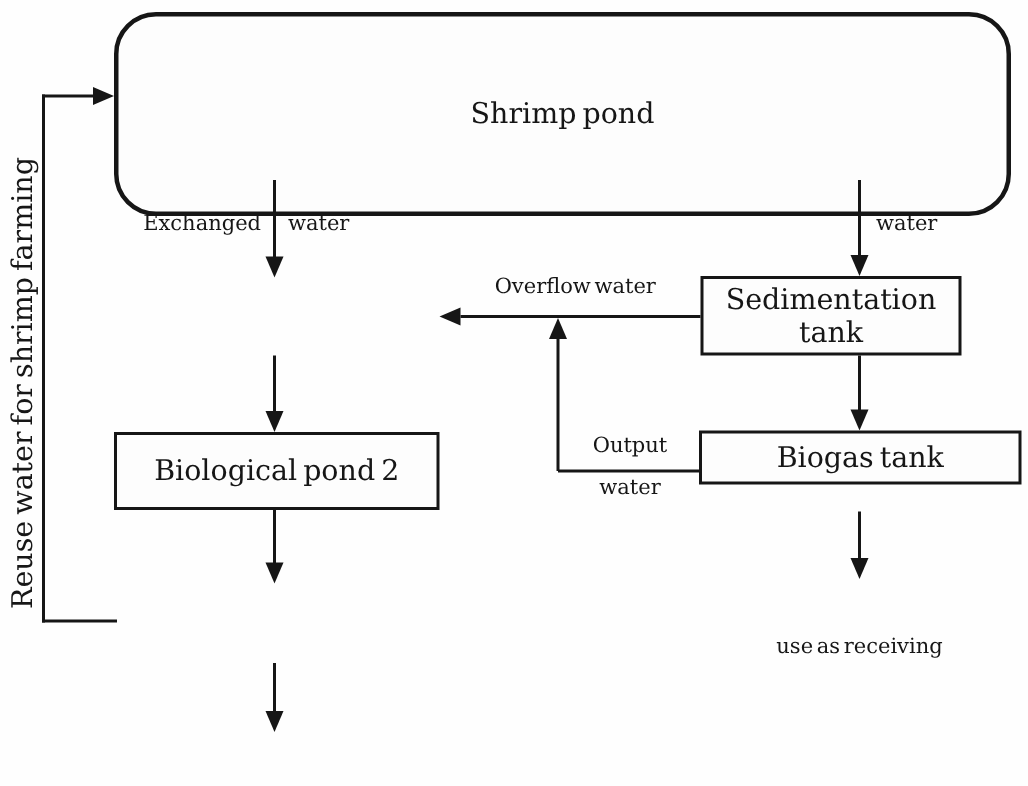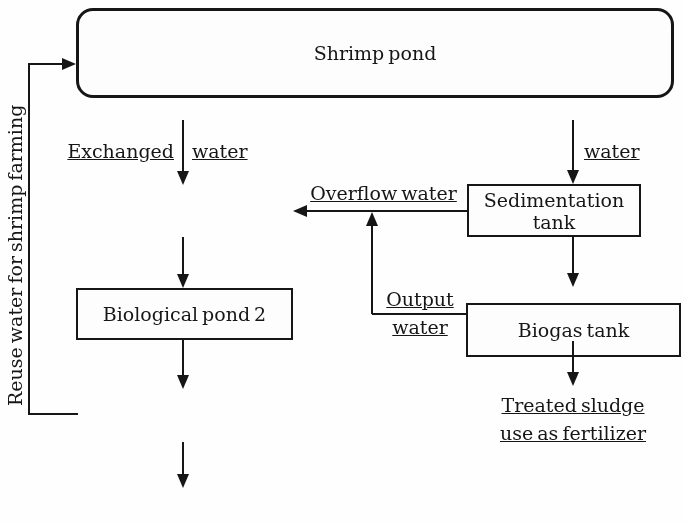--- a/index.html
+++ b/index.html
@@ -29,25 +29,24 @@
     border-radius: 28px;
   }
   .hline, .vline { position: absolute; background: #161616; }
   .ah { position: absolute; width: 0; height: 0; }
   .ah-down  { border-left: 6px solid transparent; border-right: 6px solid transparent; border-top: 14px solid #161616; }
   .ah-up    { border-left: 6px solid transparent; border-right: 6px solid transparent; border-bottom: 14px solid #161616; }
   .ah-left  { border-top: 6px solid transparent; border-bottom: 6px solid transparent; border-right: 14px solid #161616; }
   .ah-right { border-top: 6px solid transparent; border-bottom: 6px solid transparent; border-left: 14px solid #161616; }
   .lbl {
     position: absolute;
-    font-size: 19px;
+    font-size: 14px;
     word-spacing: -2px;
     white-space: nowrap;
     line-height: 1.15;
-    text-decoration: underline;
   }
   .lbl.center { text-align: center; }
   .lbl.right  { text-align: right; }
   #reuse-label {
     position: absolute;
     left: -125px;
     top: 253px;
     width: 282px;
     height: 24px;
     text-align: center;
@@ -55,35 +54,35 @@
     font-size: 19px;
     word-spacing: -2px;
     white-space: nowrap;
   }
 </style>
 </head>
 <body>
 
 <div id="canvas">
 
-  <div class="node rounded" style="left:76px; top:8px; width:598px; height:90px;border-radius:17px;">
+  <div class="node rounded" style="left:76px; top:8px; width:598px; height:136px;">
     <span>Shrimp pond</span>
   </div>
 
 
   <div class="node" style="left:76px; top:288px; width:217px; height:52px;">
     <span>Biological pond 2</span>
   </div>
 
 
   <div class="node" style="left:467px; top:184px; width:174px; height:53px;justify-content:center;">
     <span>Sedimentation tank</span>
   </div>
 
-  <div class="node" style="left:466px; top:303px; width:215px; height:54px;">
+  <div class="node" style="left:466px; top:287px; width:215px; height:36px;">
     <span>Biogas tank</span>
   </div>
 
   <div class="vline" style="left:182px; top:120px; width:2px; height:52px;"></div>
   <div class="ah ah-down" style="left:177px; top:171px;"></div>
 
   <div class="vline" style="left:572px; top:120px; width:2px; height:51px;"></div>
   <div class="ah ah-down" style="left:567px; top:170px;"></div>
 
   <div class="vline" style="left:182px; top:237px; width:2px; height:38px;"></div>
@@ -116,19 +115,18 @@
   <div class="lbl right" style="left:54px; top:141px; width:120px;">Exchanged</div>
   <div class="lbl" style="left:192px; top:141px;">water</div>
 
   <div class="lbl" style="left:584px; top:141px;">water</div>
 
   <div class="lbl center" style="left:300px; top:183px; width:167px;">Overflow water</div>
 
   <div class="lbl center" style="left:378px; top:289px; width:84px;">Output</div>
   <div class="lbl center" style="left:378px; top:317px; width:84px;">water</div>
 
-  <div class="lbl center" style="left:471px; top:395px; width:204px;">Treated sludge</div>
-  <div class="lbl center" style="left:471px; top:423px; width:204px;">use as fertilizer</div>
+  <div class="lbl center" style="left:471px; top:423px; width:204px;">use as receiving</div>
 
 
   <div id="reuse-label">Reuse water for shrimp farming</div>
 
 </div>
 
 </body></html>

